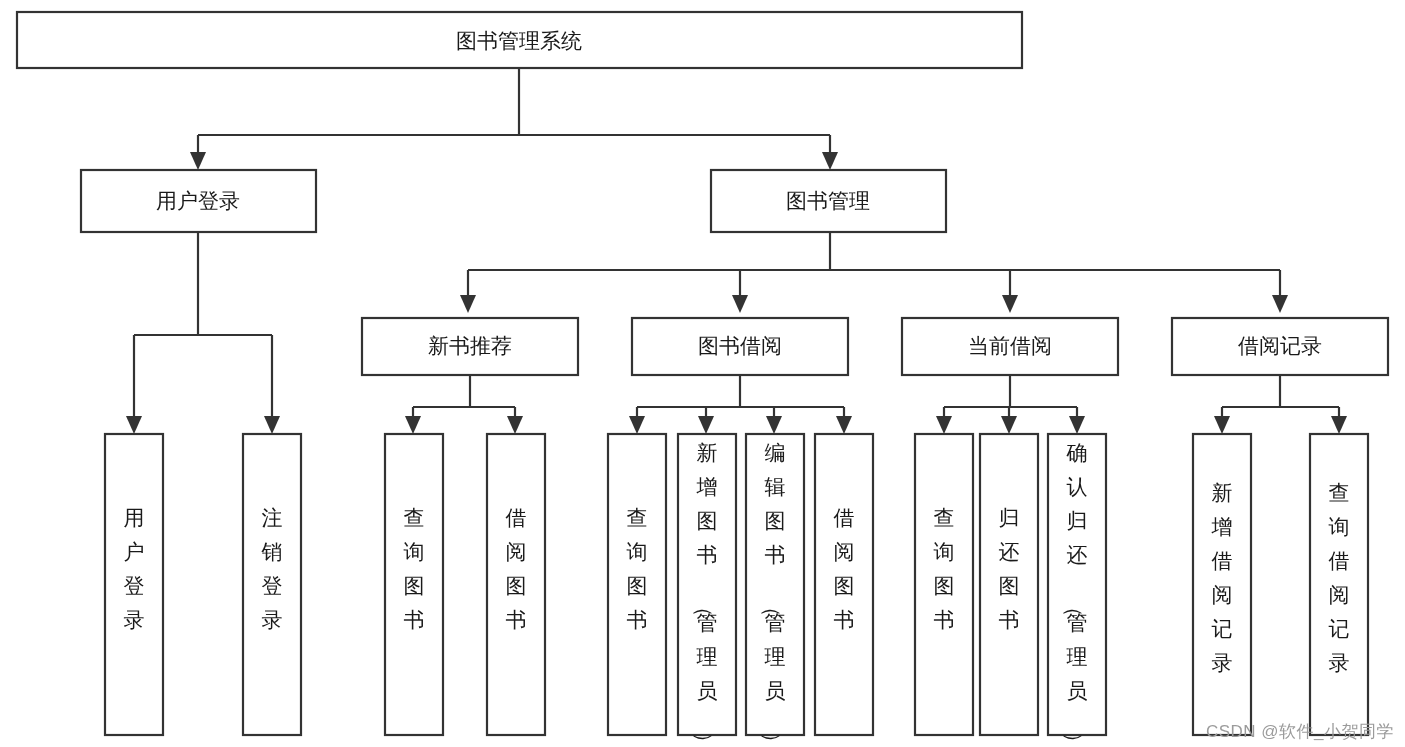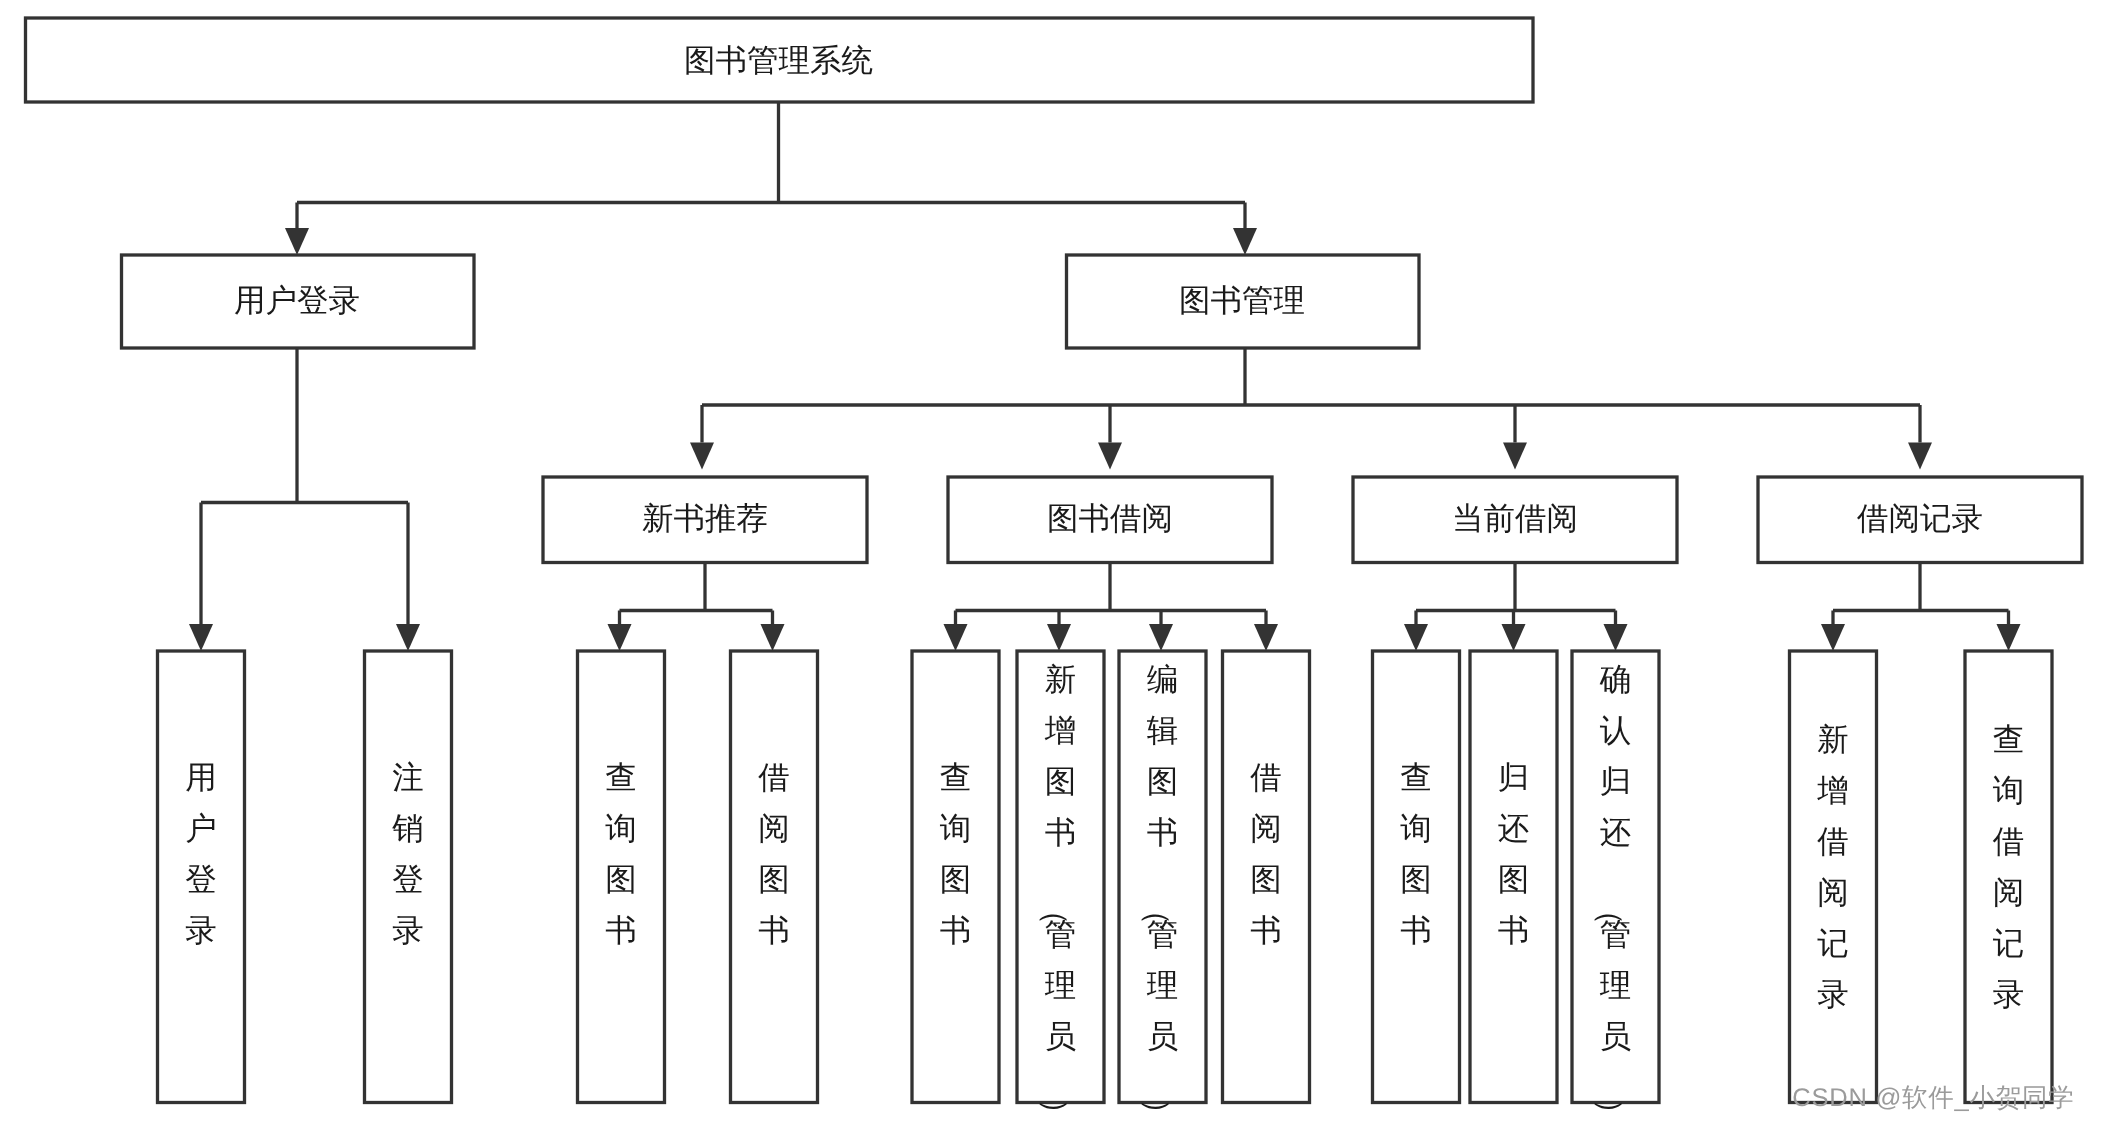--- a/index.html
+++ b/index.html
@@ -41,21 +41,21 @@
     dominant-baseline: middle;
   }
   .node-label-vertical {
     font-family: "Liberation Sans", "DejaVu Sans", sans-serif;
     font-size: 21px;
     fill: #1a1a1a;
     text-anchor: middle;
   }
   .watermark {
     position: absolute;
-    right: 22px;
+    right: 11px;
     bottom: 4px;
     font-family: "Liberation Sans", "DejaVu Sans", sans-serif;
     font-size: 17px;
     color: #9b9b9b;
     letter-spacing: 0.5px;
     white-space: nowrap;
     pointer-events: none;
   }
 </style>
 </head>

